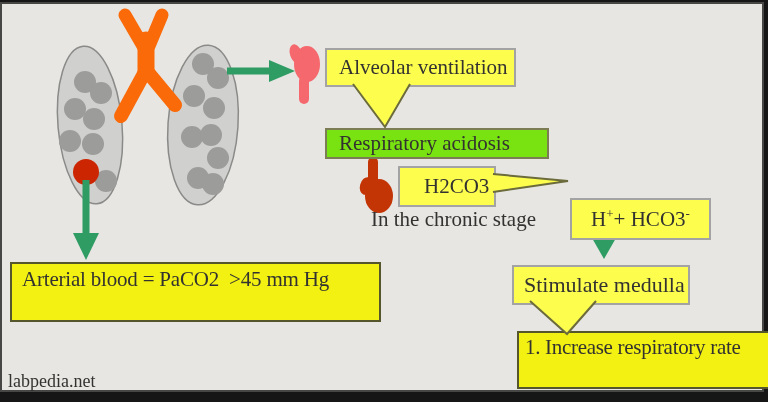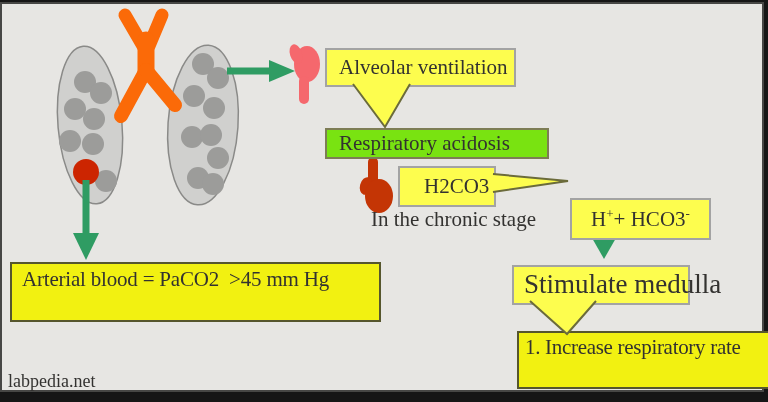--- a/index.html
+++ b/index.html
@@ -93,21 +93,21 @@
   <div class="box" style="left:398px;top:166px;width:98px;height:41px;font-size:21px;line-height:36px;padding-left:24px;">
     <span>H2CO3</span>
   </div>
 
   <div class="box" style="left:570px;top:154px;width:141px;height:42px;font-size:21px;line-height:38px;text-align:center;margin-top:44px;">
     <span><span>H</span><sup>+</sup><span>+ HCO3</span><sup>-</sup></span>
   </div>
 
   <div class="plain" style="left:371px;top:207px;font-size:21px;">In the chronic stage</div>
 
-  <div class="box" style="left:512px;top:265px;width:178px;height:40px;font-size:27px;line-height:35px;padding-left:10px;">
+  <div class="box" style="left:512px;top:265px;width:178px;height:40px;font-size:22px;line-height:35px;padding-left:10px;">
     <span>Stimulate medulla</span>
   </div>
 
   <div class="box bright" style="left:505px;top:331px;width:257px;height:58px;font-size:21px;line-height:27px;padding:1px 0 0 6px;letter-spacing:-0.3px;margin-left:12px;">
     <div>1. Increase respiratory rate</div>
   </div>
 
   <div class="box bright" style="left:10px;top:262px;width:371px;height:60px;font-size:21px;line-height:28px;padding:1px 4px 0 10px;letter-spacing:-0.2px;">
     <div class="pre">Arterial blood = PaCO2  &gt;45 mm Hg</div>
   </div>

